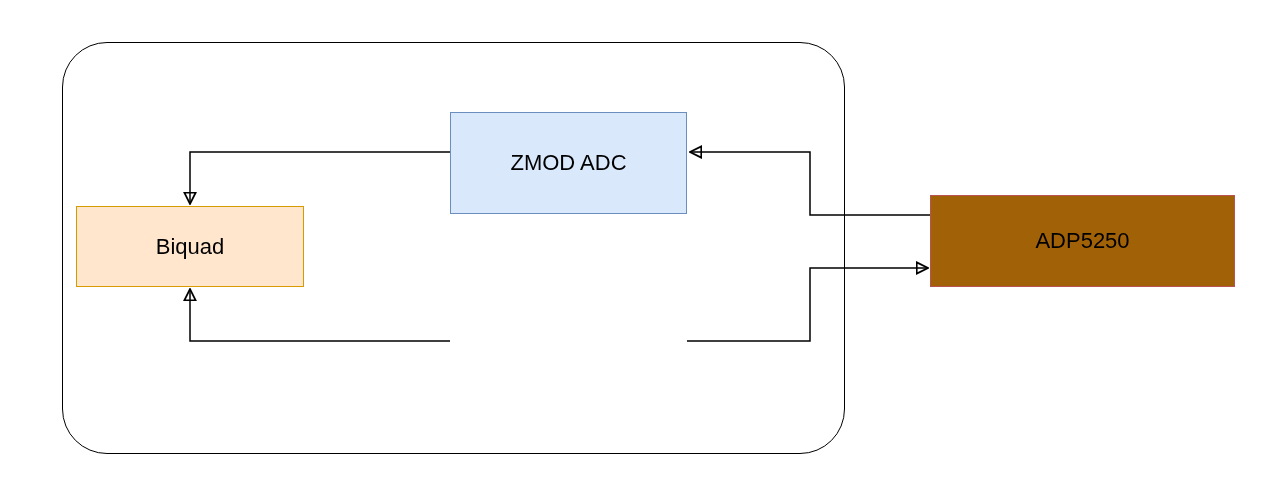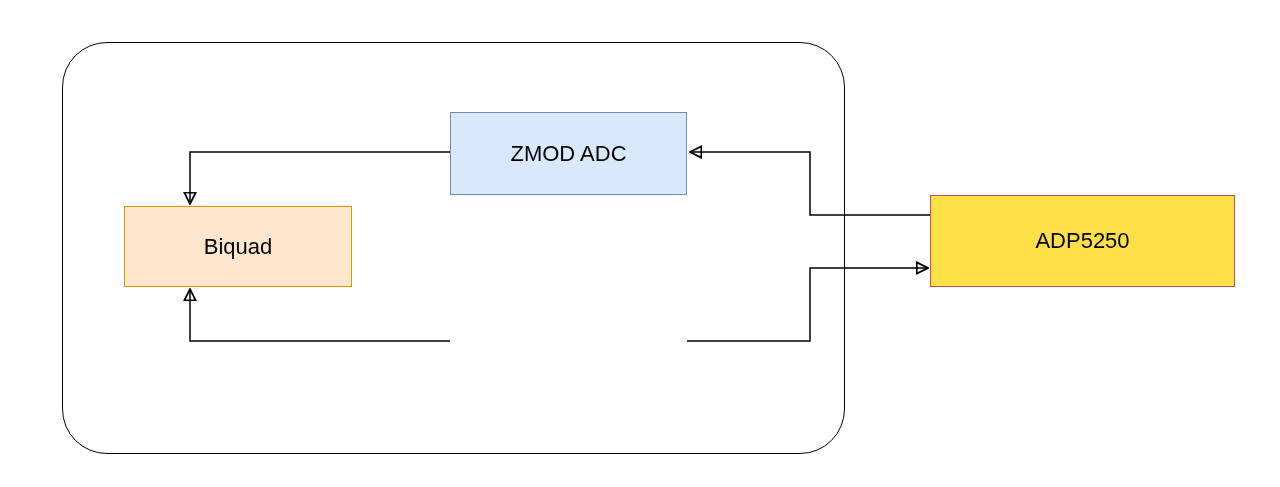--- a/index.html
+++ b/index.html
@@ -44,22 +44,22 @@
     display: flex;
     align-items: center;
     justify-content: center;
     border: 1.5px solid #000000;
     box-sizing: border-box;
     font-size: 22px;
     color: #000000;
     z-index: 2;
     white-space: nowrap;
   }
-  .node-zmod-adc { left: 450px; top: 112px; width: 237px; height: 83px; }
-  .node-biquad   { left: 76px;  top: 206px; width: 228px; height: 81px; margin-left: 48px; }
+  .node-zmod-adc { left: 450px; top: 112px; width: 237px; height: 102px; }
+  .node-biquad   { left: 76px;  top: 206px; width: 228px; height: 81px; }
   .node-zmod-dac { left: 450px; top: 301px; width: 237px; height: 81px; }
   .node-adp5250  { left: 930px; top: 195px; width: 305px; height: 92px; }
 </style>
 </head>
 <body>
 
 <div class="canvas">
 
   <div class="enclosure"></div>
 
@@ -81,17 +81,17 @@
 
   <div class="node node-zmod-adc" style="background: rgb(218, 232, 252); border-color: rgb(108, 142, 191);">
     <span>ZMOD ADC</span>
   </div>
 
   <div class="node node-biquad" style="background: rgb(255, 230, 204); border-color: rgb(215, 155, 0);">
     <span>Biquad</span>
   </div>
 
 
-  <div class="node node-adp5250" style="background: #fde047; border-color: rgb(184, 84, 80);">
+  <div class="node node-adp5250" style="background: #a16207; border-color: rgb(184, 84, 80);">
     <span>ADP5250</span>
   </div>
 
 </div>
 
 </body></html>

